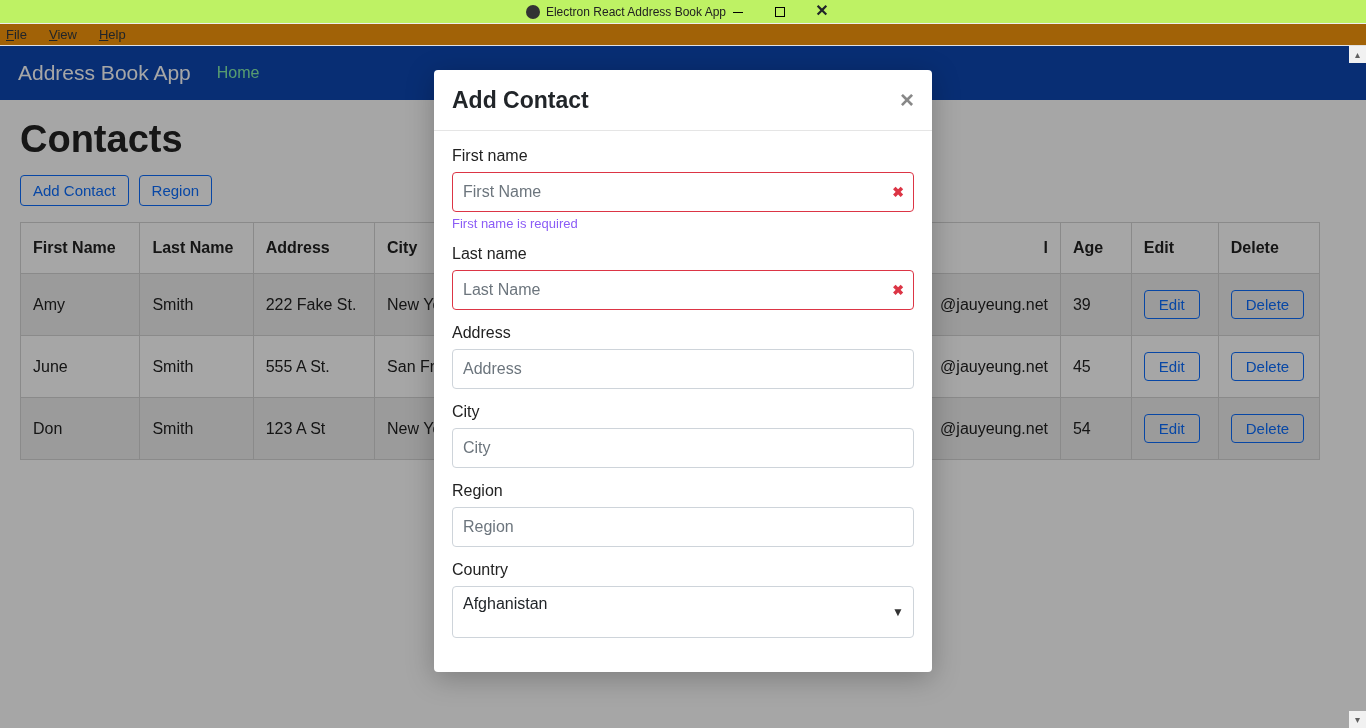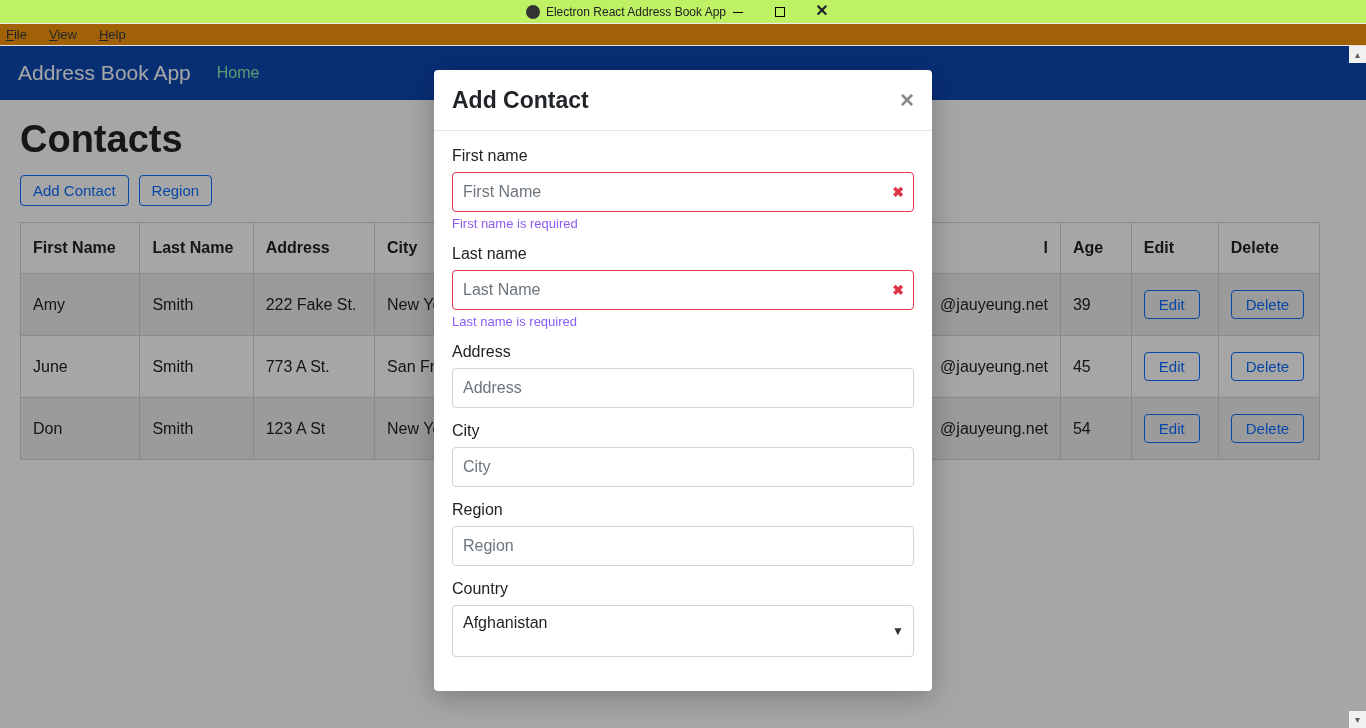--- a/index.html
+++ b/index.html
@@ -119,21 +119,21 @@
         <td>222 Fake St.</td>
         <td>New York</td>
         <td style="text-align:right">@jauyeung.net</td>
         <td>39</td>
         <td><button class="btn-small">Edit</button></td>
         <td><button class="btn-small">Delete</button></td>
       </tr>
       <tr>
         <td>June</td>
         <td>Smith</td>
-        <td>773 A St.</td>
+        <td>555 A St.</td>
         <td>San Francisco</td>
         <td style="text-align:right">@jauyeung.net</td>
         <td>45</td>
         <td><button class="btn-small">Edit</button></td>
         <td><button class="btn-small">Delete</button></td>
       </tr>
       <tr>
         <td>Don</td>
         <td>Smith</td>
         <td>123 A St</td>
@@ -164,21 +164,20 @@
       </div>
       <div class="invalid-text">First name is required</div>
     </div>
 
     <div class="form-group">
       <label class="form-label">Last name</label>
       <div class="input-wrap">
         <input class="form-control is-invalid" placeholder="Last Name" style="">
         <span class="invalid-icon">✖</span>
       </div>
-      <div class="invalid-text">Last name is required</div>
     </div>
 
     <div class="form-group">
       <label class="form-label">Address</label>
       <input class="form-control" placeholder="Address" style="">
     </div>
 
     <div class="form-group">
       <label class="form-label">City</label>
       <input class="form-control" placeholder="City" style="">

